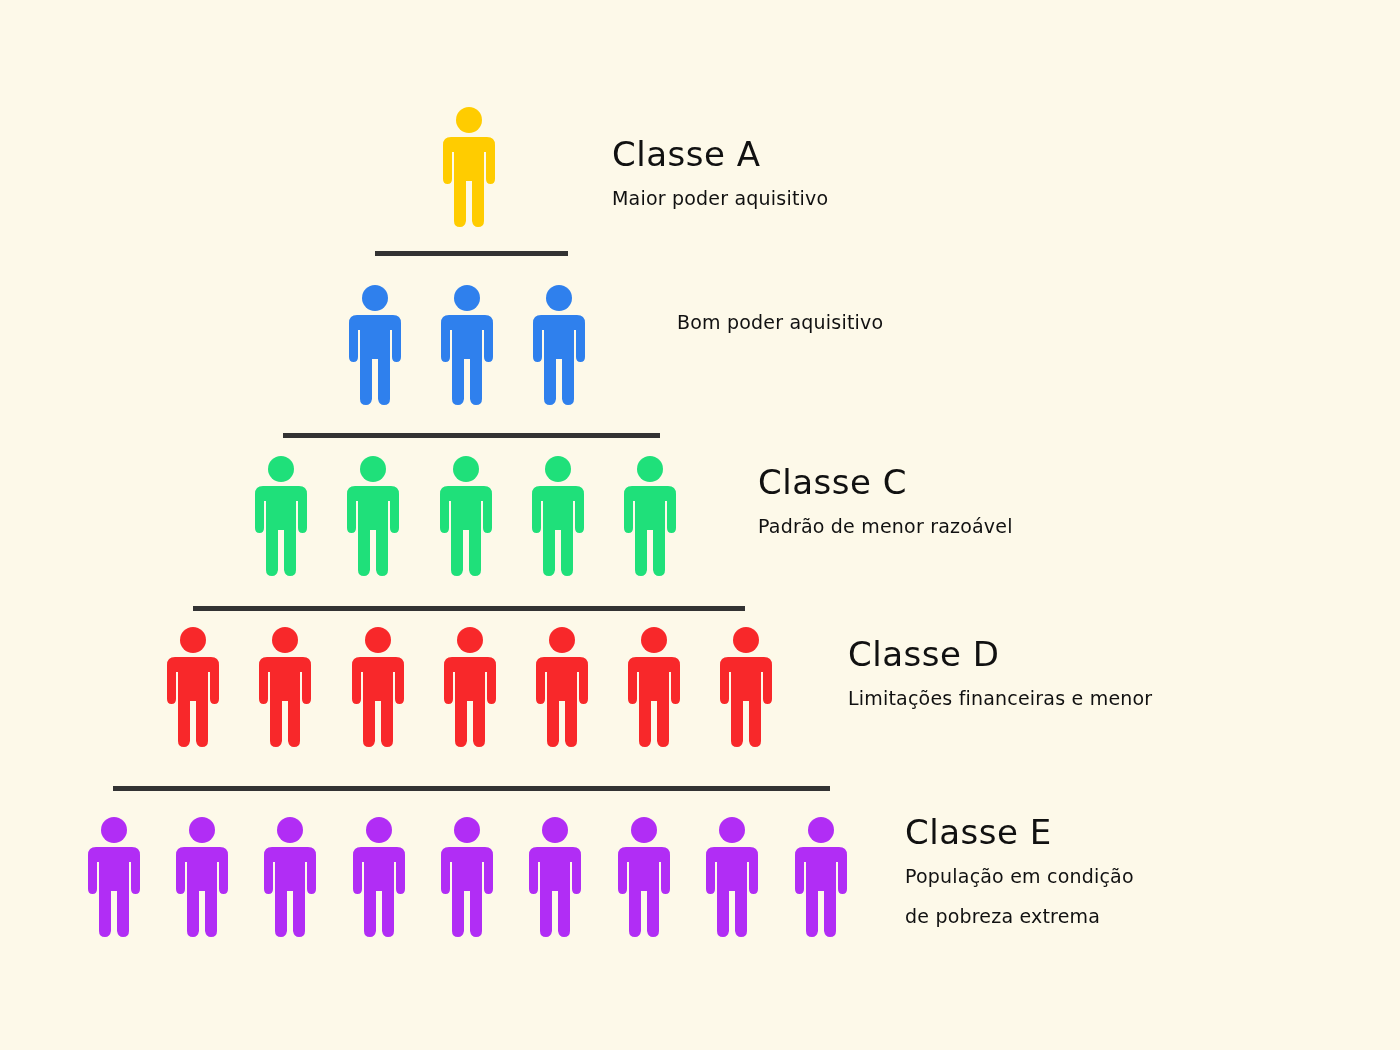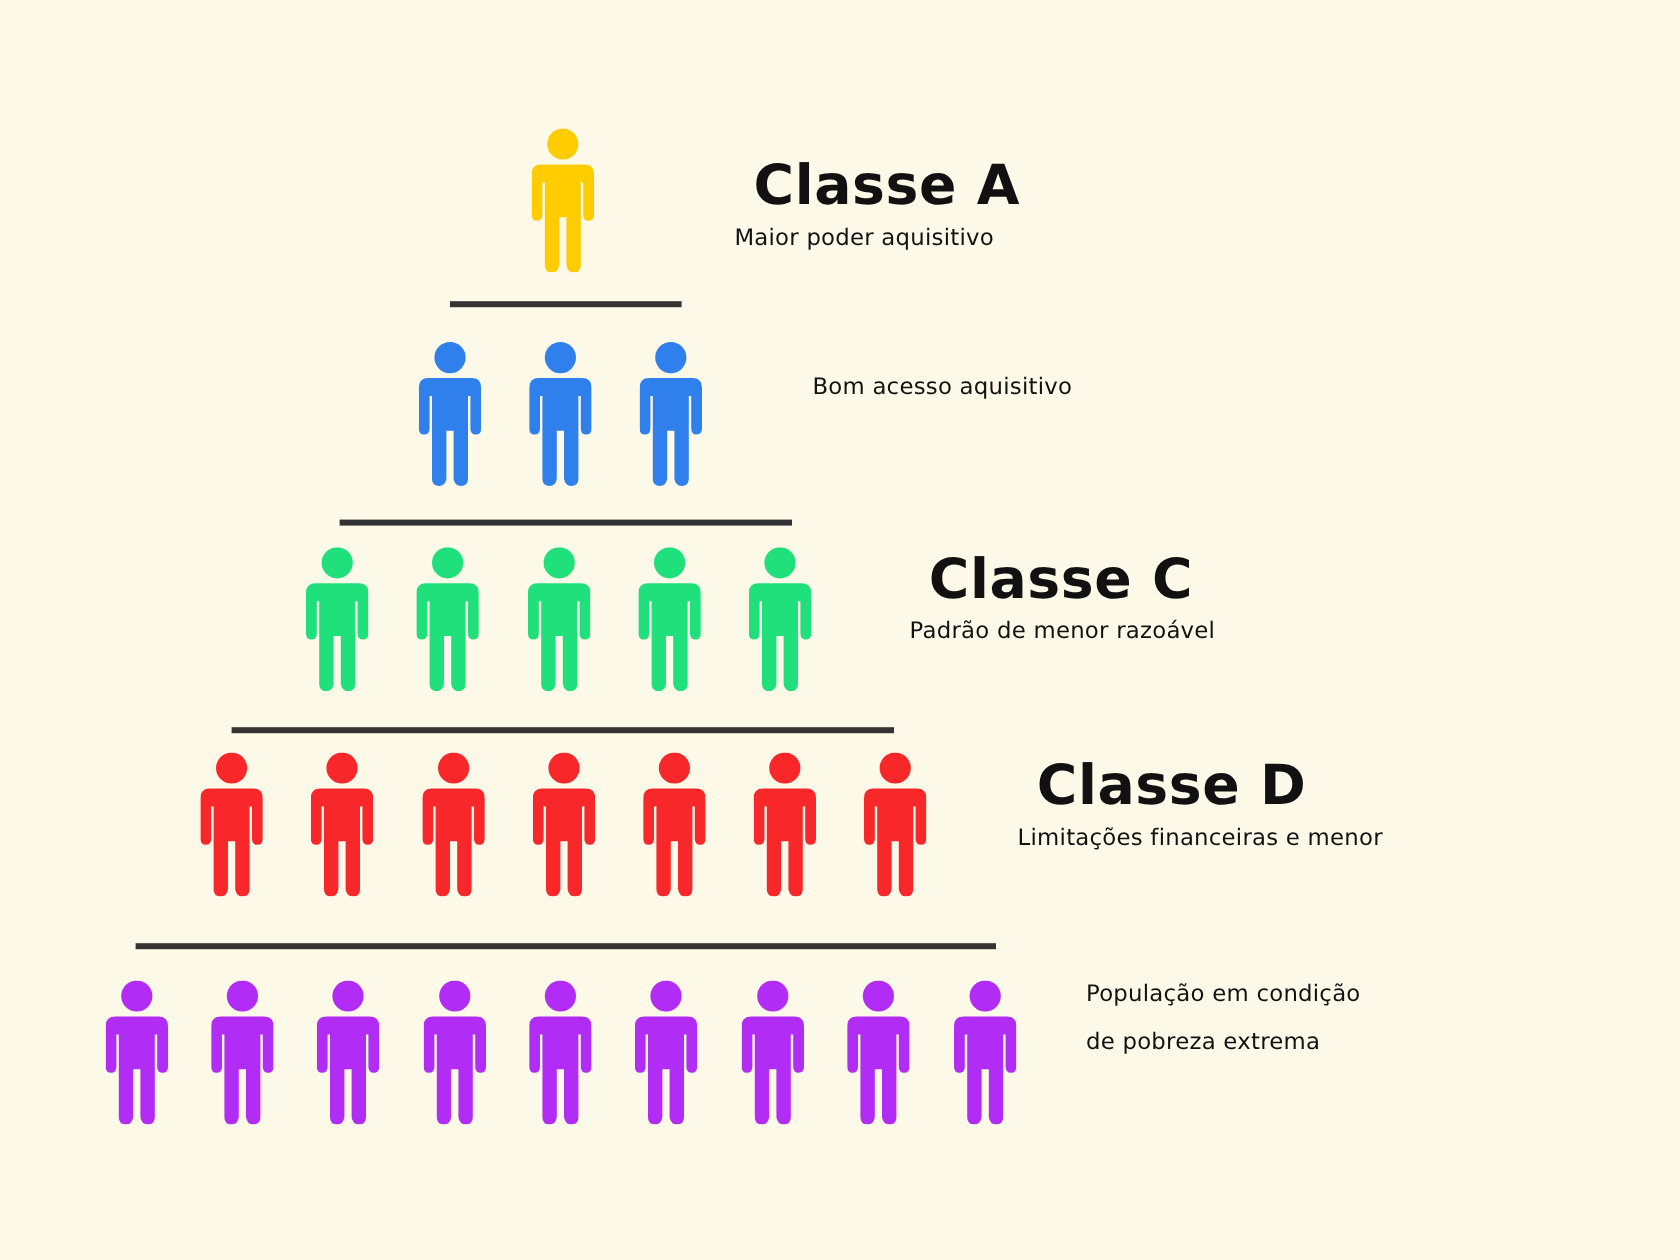--- a/index.html
+++ b/index.html
@@ -12,22 +12,22 @@
   }
   .divider {
     position: absolute; height: 5px; background: #333333;
   }
   .person {
     position: absolute; width: 52px; height: 120px;
   }
   .person svg { width: 52px; height: 120px; display: block; }
   .label { position: absolute; }
   .label .title {
-    font-weight: bold; font-size: 46px; line-height: 48px;
-    letter-spacing: 0.5px; white-space: nowrap; margin-left: 16px;
+    font-weight: normal; font-size: 34px; line-height: 48px;
+    letter-spacing: 0.5px; white-space: nowrap;
   }
   .label .desc {
     font-size: 19px; line-height: 40px; white-space: nowrap;
     letter-spacing: 0.2px;
   }
 </style>
 </head>
 <body>
 
 <div id="diagram">
@@ -60,21 +60,21 @@
       <path d="M8 30 H44 Q52 30 52 38 V72 Q52 77 47.5 77 Q43 77 43 72 V45 H41 V114 Q41 120 35 120 Q30 120 29 114 V74 H23 V114 Q22 120 17 120 Q11 120 11 114 V45 H9 V72 Q9 77 4.5 77 Q0 77 0 72 V38 Q0 30 8 30 Z"></path>
     </svg>
   </div>
       <div class="person" style="left: 533px; top: 285px;">
     <svg viewBox="0 0 52 120" xmlns="http://www.w3.org/2000/svg" fill="#2F80ED">
       <circle cx="26" cy="13" r="13"></circle>
       <path d="M8 30 H44 Q52 30 52 38 V72 Q52 77 47.5 77 Q43 77 43 72 V45 H41 V114 Q41 120 35 120 Q30 120 29 114 V74 H23 V114 Q22 120 17 120 Q11 120 11 114 V45 H9 V72 Q9 77 4.5 77 Q0 77 0 72 V38 Q0 30 8 30 Z"></path>
     </svg>
   </div>
       <div class="label" style="left: 677px; top: 302px;">
-        <div class="desc">Bom acesso aquisitivo</div>
+        <div class="desc">Bom poder aquisitivo</div>
       </div>
     </div>
     <div>
       <div class="person" style="left: 255px; top: 456px;">
     <svg viewBox="0 0 52 120" xmlns="http://www.w3.org/2000/svg" fill="#1FE07A">
       <circle cx="26" cy="13" r="13"></circle>
       <path d="M8 30 H44 Q52 30 52 38 V72 Q52 77 47.5 77 Q43 77 43 72 V45 H41 V114 Q41 120 35 120 Q30 120 29 114 V74 H23 V114 Q22 120 17 120 Q11 120 11 114 V45 H9 V72 Q9 77 4.5 77 Q0 77 0 72 V38 Q0 30 8 30 Z"></path>
     </svg>
   </div>
       <div class="person" style="left: 347px; top: 456px;">
@@ -203,17 +203,18 @@
       <path d="M8 30 H44 Q52 30 52 38 V72 Q52 77 47.5 77 Q43 77 43 72 V45 H41 V114 Q41 120 35 120 Q30 120 29 114 V74 H23 V114 Q22 120 17 120 Q11 120 11 114 V45 H9 V72 Q9 77 4.5 77 Q0 77 0 72 V38 Q0 30 8 30 Z"></path>
     </svg>
   </div>
       <div class="person" style="left: 795px; top: 817px;">
     <svg viewBox="0 0 52 120" xmlns="http://www.w3.org/2000/svg" fill="#B12DF5">
       <circle cx="26" cy="13" r="13"></circle>
       <path d="M8 30 H44 Q52 30 52 38 V72 Q52 77 47.5 77 Q43 77 43 72 V45 H41 V114 Q41 120 35 120 Q30 120 29 114 V74 H23 V114 Q22 120 17 120 Q11 120 11 114 V45 H9 V72 Q9 77 4.5 77 Q0 77 0 72 V38 Q0 30 8 30 Z"></path>
     </svg>
   </div>
       <div class="label" style="left: 905px; top: 808px;">
+        <div class="title">Classe E</div>
         <div class="desc">População em condição</div>
         <div class="desc">de pobreza extrema</div>
       </div>
     </div>
   </div>
 
 </body></html>

